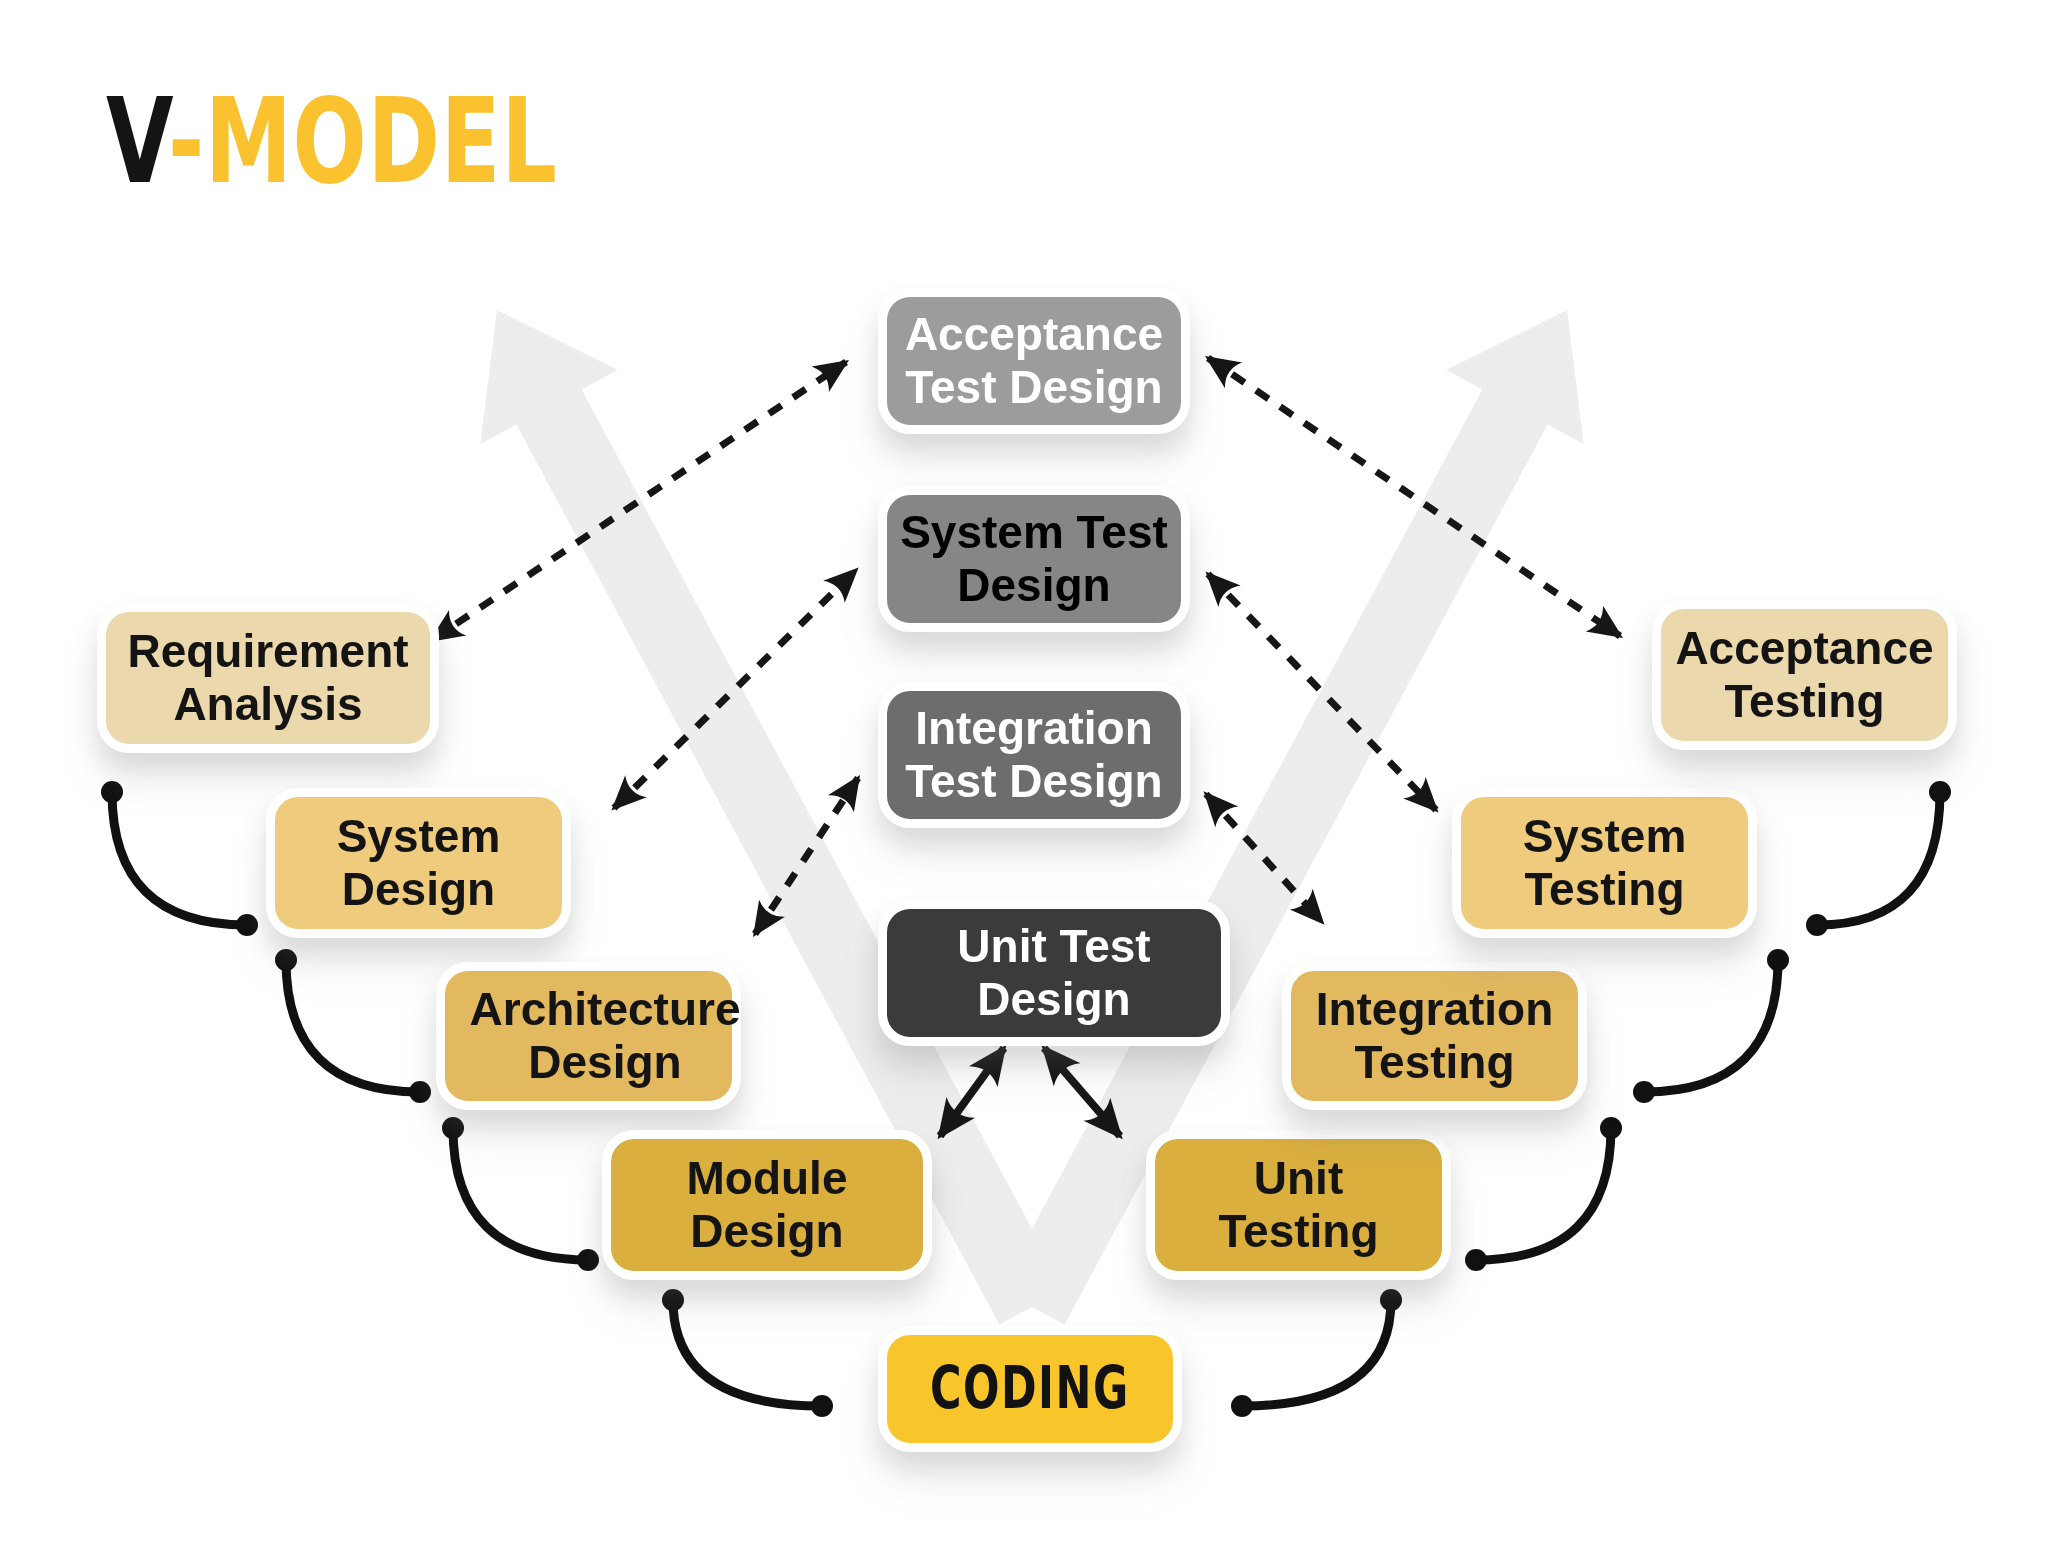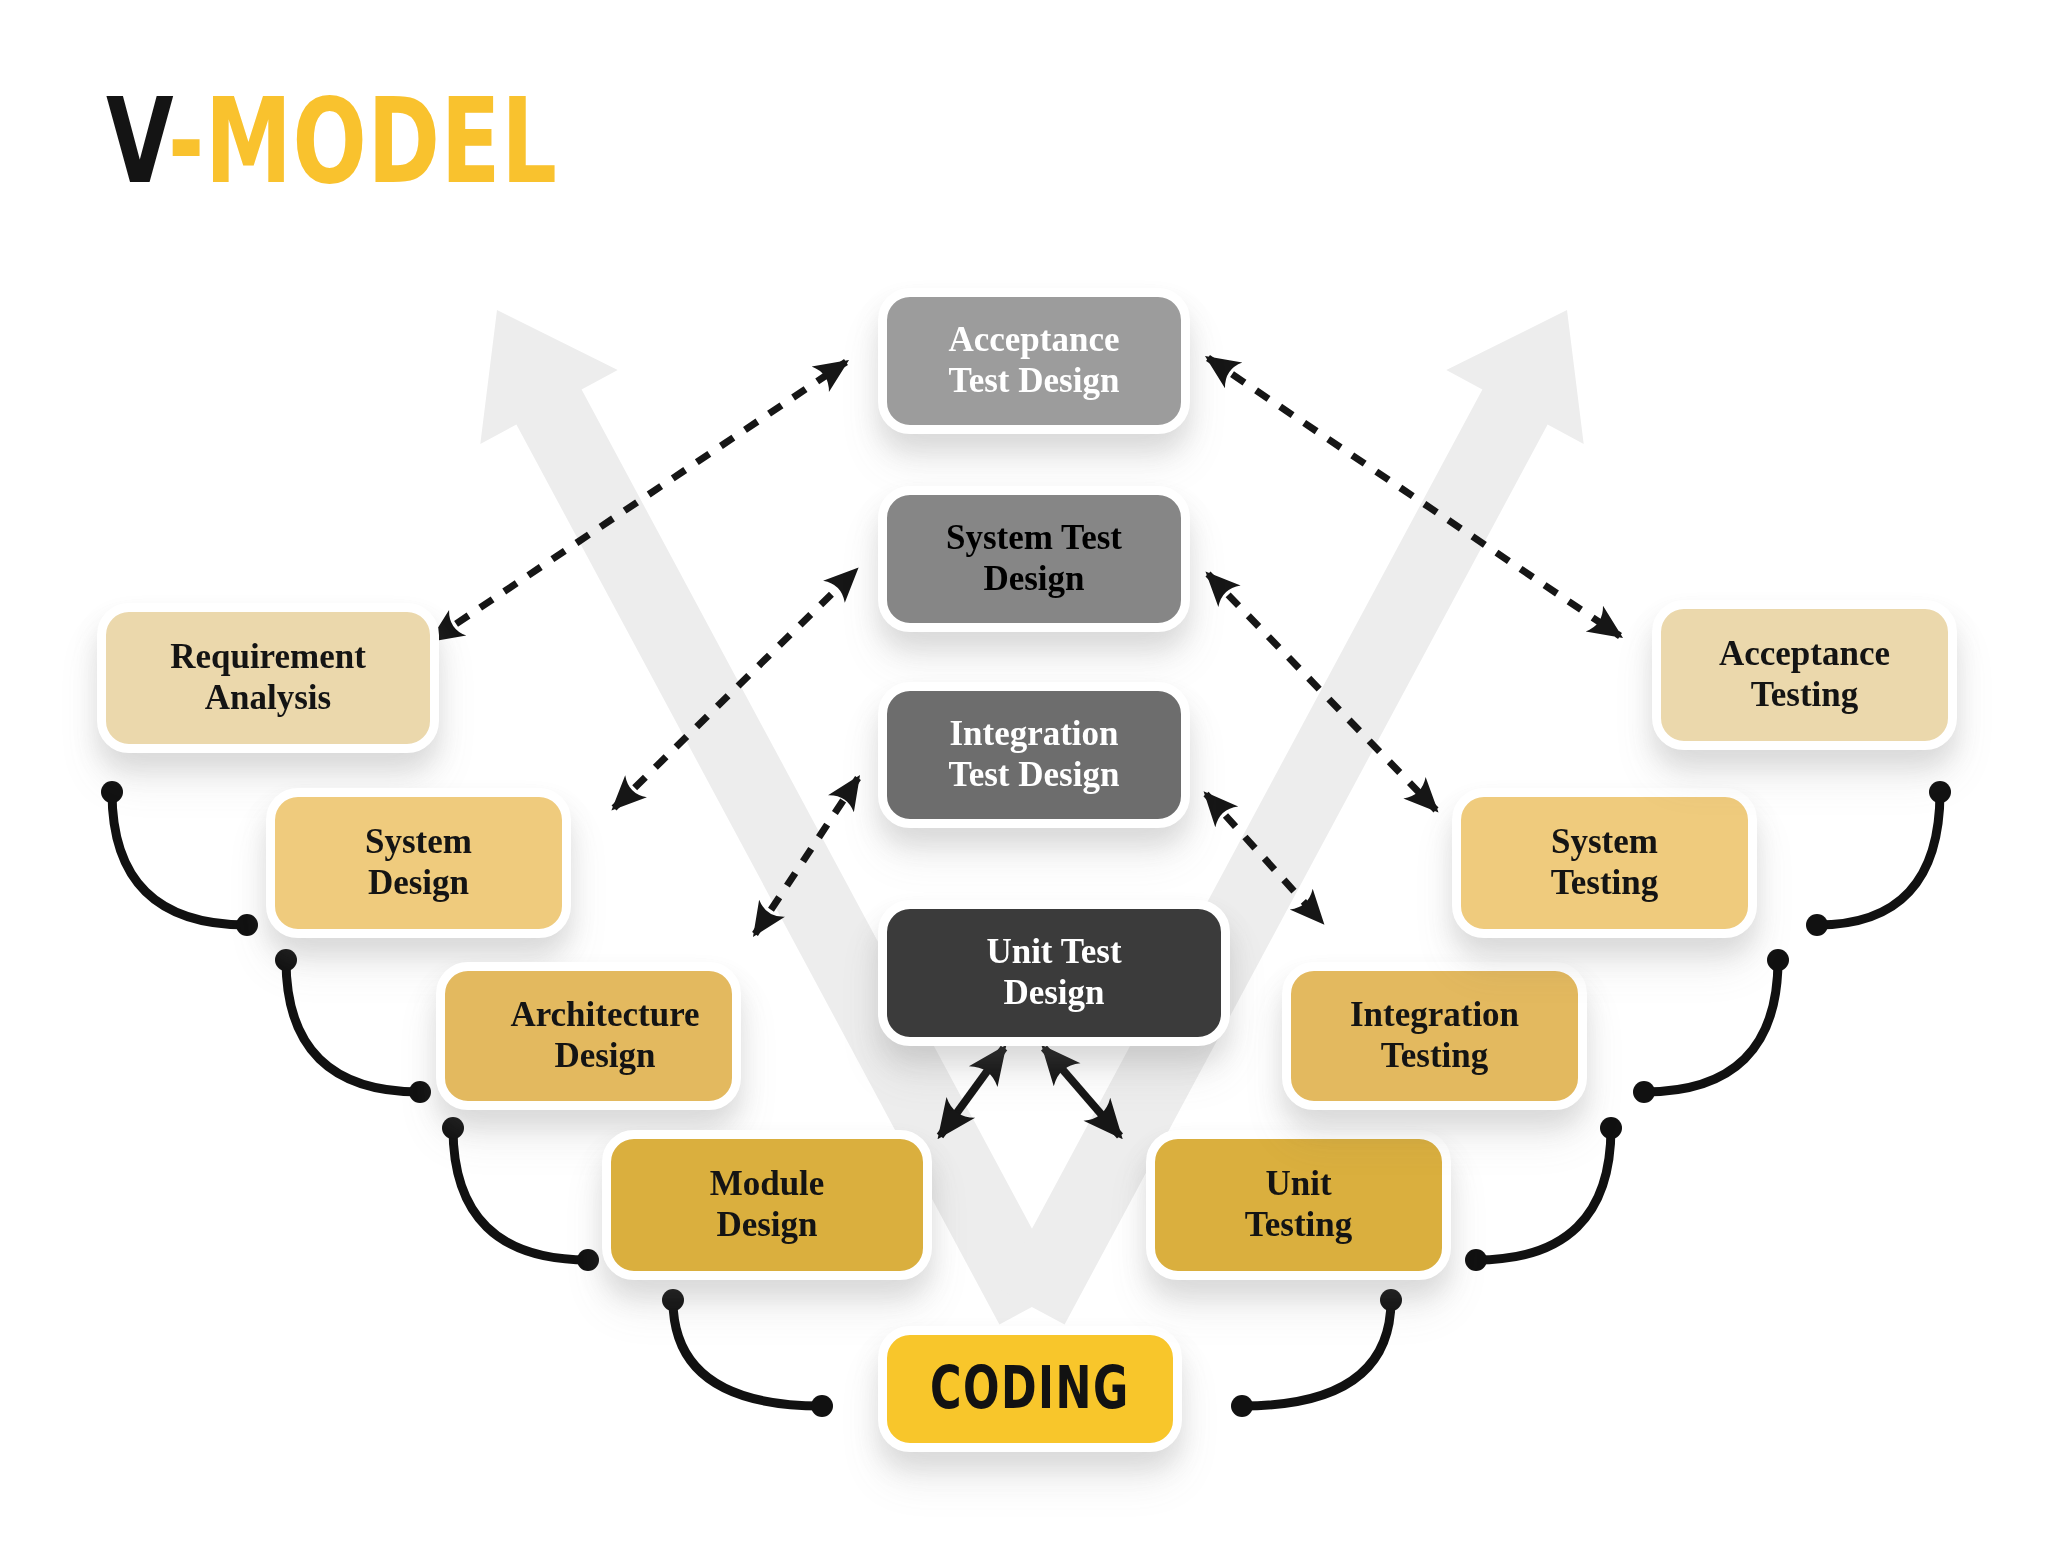--- a/index.html
+++ b/index.html
@@ -16,22 +16,22 @@
   }
   #title .t-black{color:#141414;}
   svg#wires{position:absolute;left:0;top:0;}
   .node{
     position:absolute;display:flex;align-items:center;justify-content:center;
     border:9px solid #ffffff;border-radius:32px;box-sizing:border-box;
     box-shadow:0 16px 24px rgba(110,110,110,0.18), 0 30px 40px rgba(110,110,110,0.10);
     text-align:center;
   }
   .node .lbl{
-    font-weight:bold;font-size:35px;line-height:1.16;
-    white-space:pre-line;letter-spacing:0px;font-family:Liberation Serif, serif;
+    font-weight:bold;font-size:46px;line-height:1.16;
+    white-space:pre-line;letter-spacing:0px;
   }
   .node-coding .lbl{
     font-family:"DejaVu Sans",sans-serif;
     font-size:58px;letter-spacing:2px;
     transform:scaleX(0.74);transform-origin:center center;
     white-space:nowrap;
   }
 </style>
 </head>
 <body>

